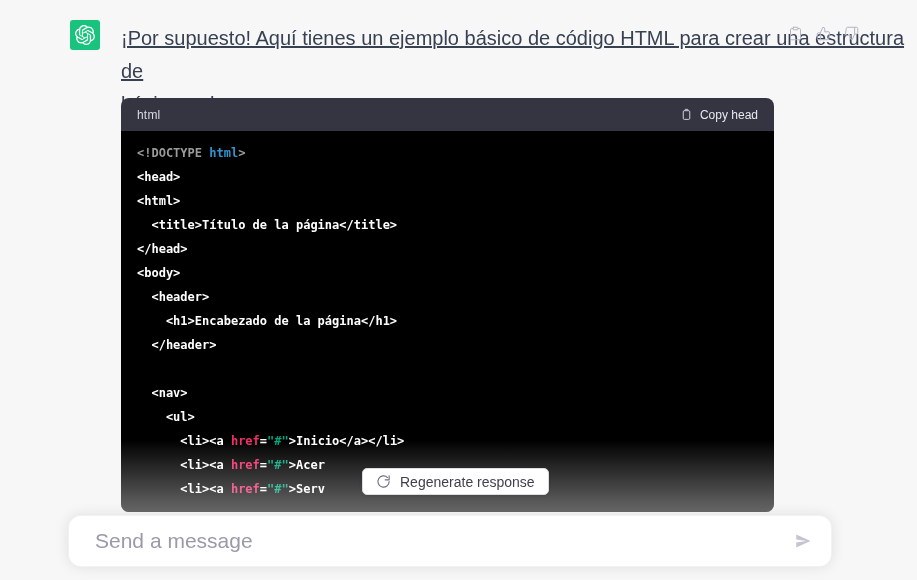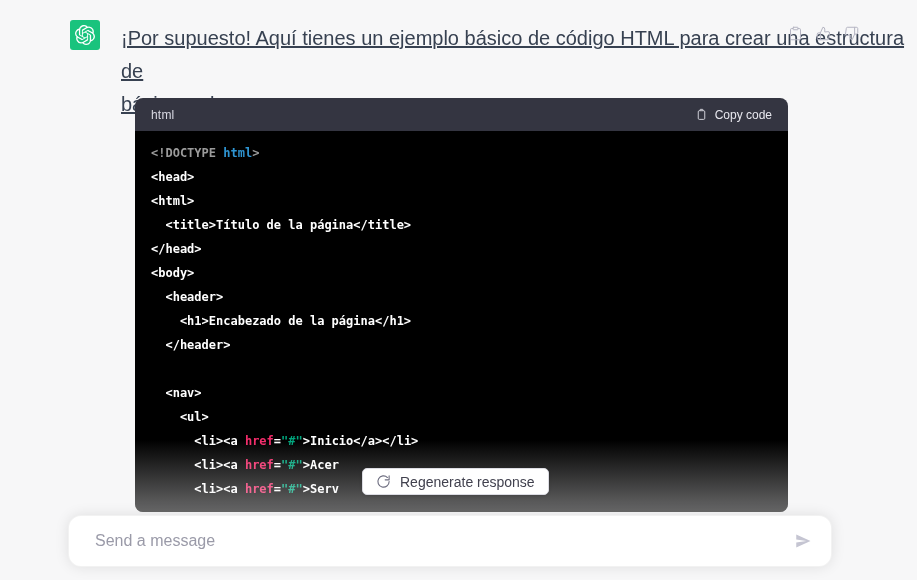--- a/index.html
+++ b/index.html
@@ -36,21 +36,21 @@
   }
   .msg-actions button {
     background:none; border:none; padding:0; cursor:pointer;
     width:15px; height:15px; display:flex; align-items:center; justify-content:center;
     color:#b4b4c2;
   }
   .msg-actions svg { width:15px; height:15px; stroke:currentColor; fill:none; stroke-width:1.6; stroke-linecap:round; stroke-linejoin:round; }
 
   
   .code-block {
-    position:absolute; left:135px; top:98px;
+    position:absolute; left:121px; top:98px;
     width:653px; height:414px;
     border-radius:8px; overflow:hidden;
     z-index:1;
   }
   .code-header {
     height:33px;
     background: var(--code_header_bg, #343541);
     display:flex; align-items:center; justify-content:space-between;
     padding:0 16px;
     font-size:12px; color:#d9d9e3;
@@ -109,21 +109,21 @@
     border-radius:13px;
     box-shadow:0 0 14px rgba(0,0,0,0.10);
     display:flex; align-items:center;
     z-index:10;
   }
   .composer input {
     flex:1; height:100%;
     border:none; outline:none; background:transparent;
     padding:0 50px 0 26px;
     font-family:"Liberation Sans", sans-serif;
-    font-size:16px; color:#343541;
+    font-size:21px; color:#343541;
   }
   .composer input::placeholder { color:#9a9aa8; }
   .send-btn {
     position:absolute; right:16px; top:50%; transform:translateY(-50%);
     width:24px; height:24px;
     background:none; border:none; cursor:pointer;
     display:flex; align-items:center; justify-content:center;
   }
   .send-btn svg { width:18px; height:18px; fill:#c5c5d2; }
 </style>
@@ -161,21 +161,21 @@
 </div>
 
 <div class="code-block">
   <div class="code-header">
     <span class="code-lang">html</span>
     <button class="copy-code">
       <svg viewBox="0 0 24 24">
         <rect x="6" y="5" width="12" height="16" rx="2"></rect>
         <path d="M9 5V4a1.5 1.5 0 0 1 1.5-1.5h3A1.5 1.5 0 0 1 15 4v1"></path>
       </svg>
-      <span>Copy code</span>
+      <span>Copy head</span>
     </button>
   </div>
   <div class="code-body">
     <div id="code-lines">
         <div class="code-line"><span class="tok-meta">&lt;!DOCTYPE </span><span class="tok-keyword">html</span><span class="tok-meta">&gt;</span></div>
         <div class="code-line"><span class="tok-plain">&lt;head&gt;</span></div>
         <div class="code-line"><span class="tok-plain">&lt;html&gt;</span></div>
         <div class="code-line"><span class="tok-plain">  &lt;title&gt;Título de la página&lt;/title&gt;</span></div>
         <div class="code-line"><span class="tok-plain">&lt;/head&gt;</span></div>
         <div class="code-line"><span class="tok-plain">&lt;body&gt;</span></div>

